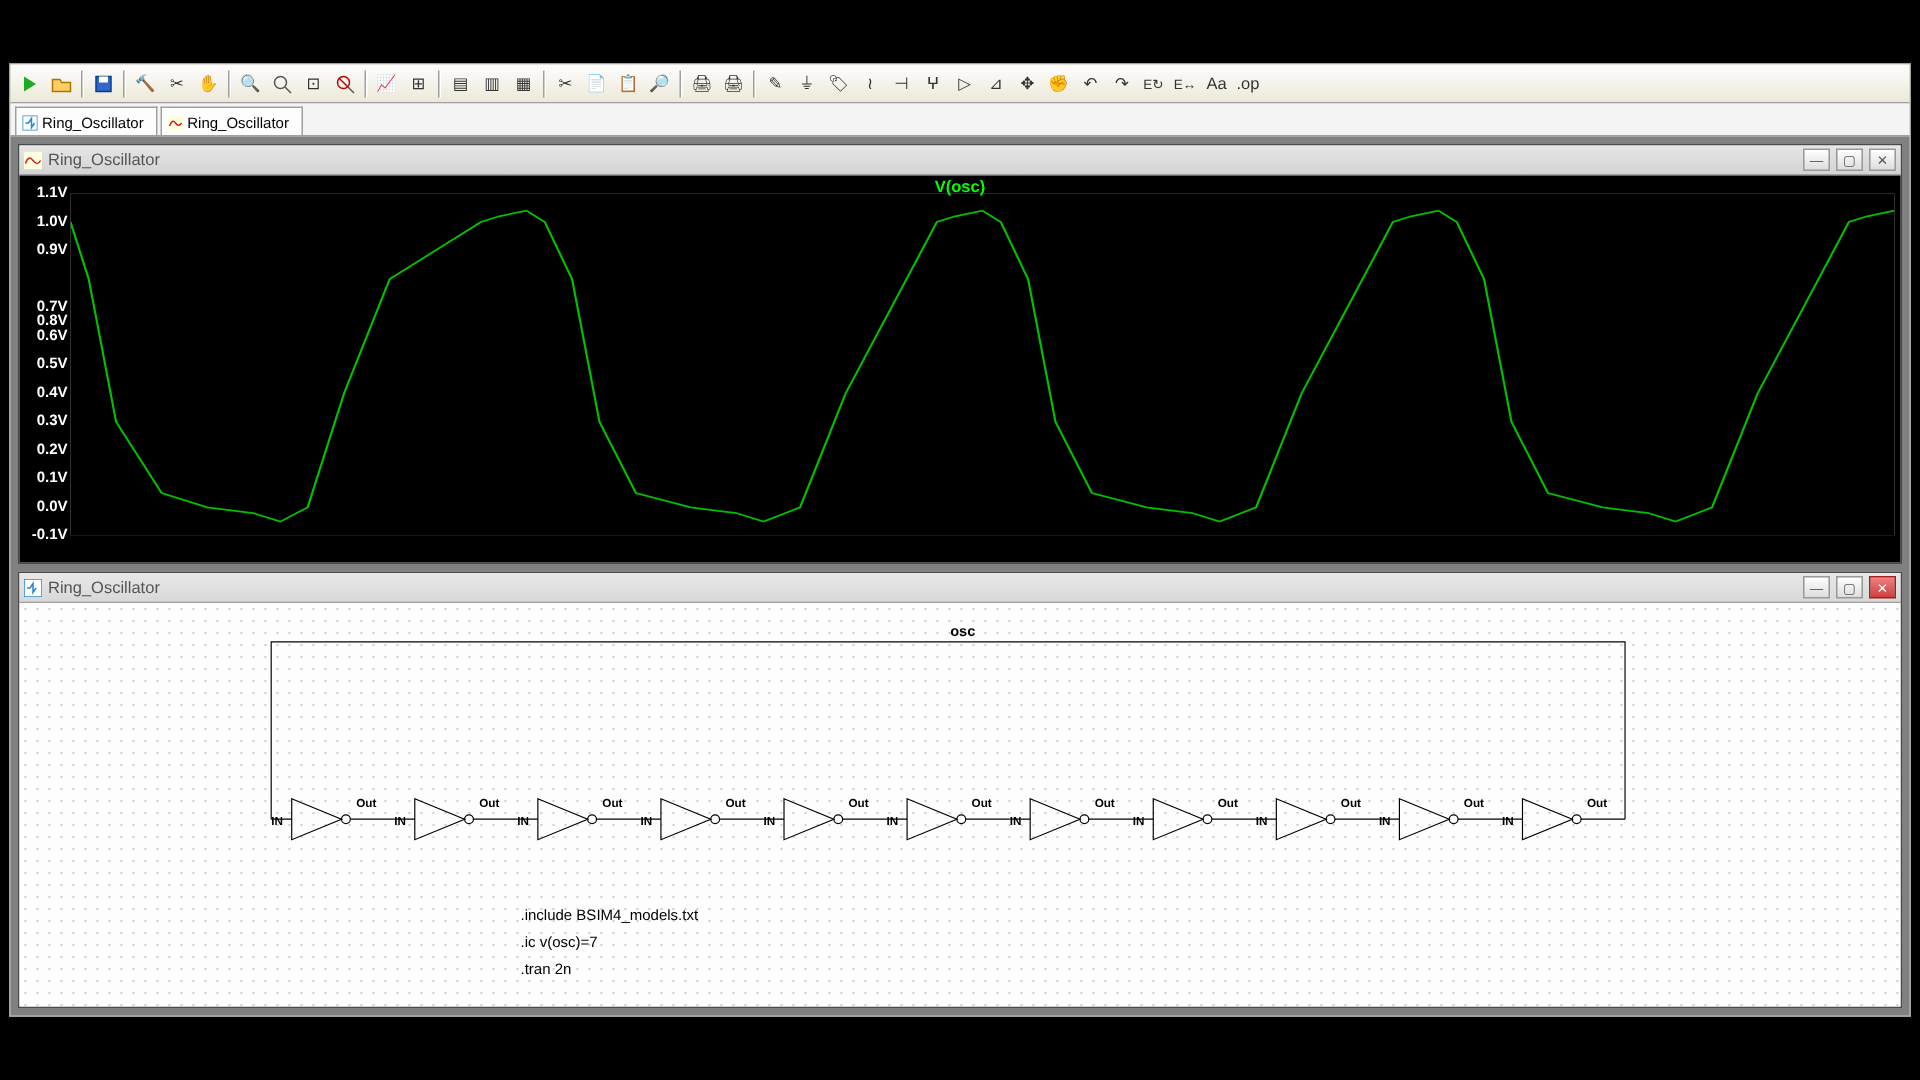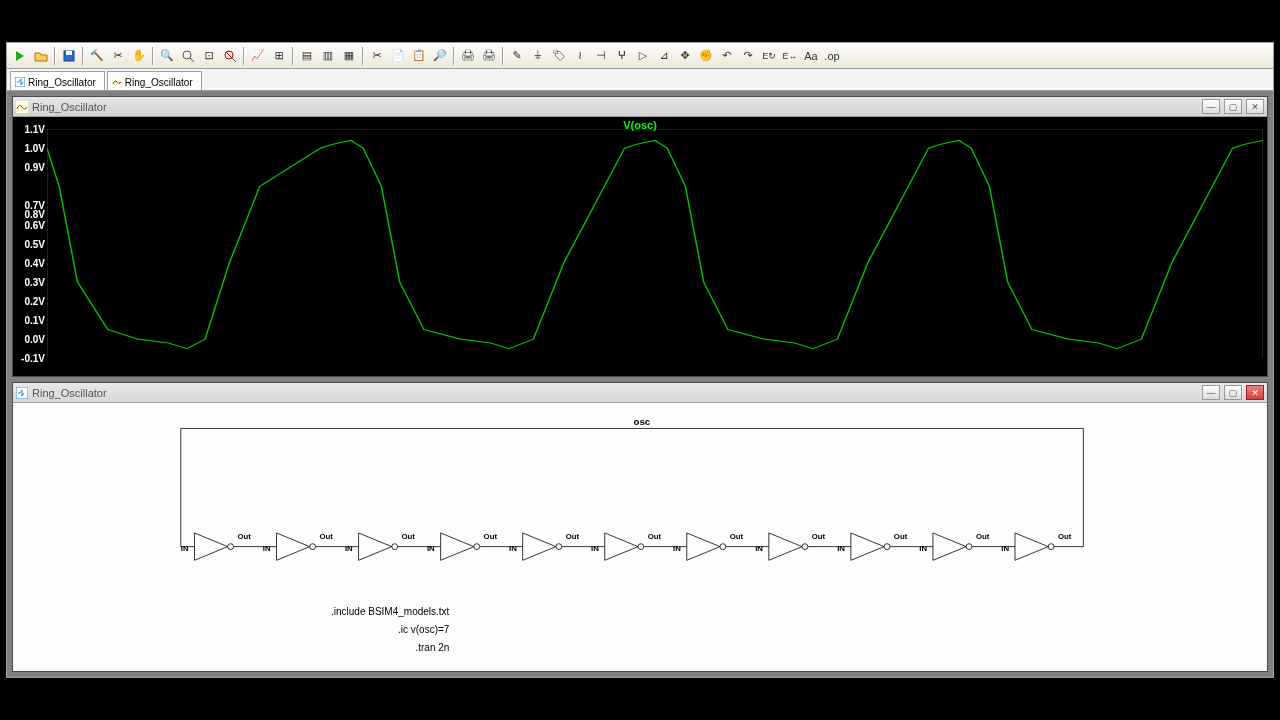--- a/index.html
+++ b/index.html
@@ -29,21 +29,21 @@
 .wave-trace-label { position: absolute; top: 2px; left: 50%; transform: translateX(-50%); color: #00ff00; font-size: 11px; font-weight: bold; text-align: center; }
 .wave-plot { position: absolute; left: 34px; right: 4px; top: 12px; bottom: 18px; }
 .wave-plot svg { width: 100%; height: 100%; }
 .y-ticks { position: absolute; left: 0; top: 12px; bottom: 18px; width: 34px; font-weight: bold; }
 .y-tick { position: absolute; right: 2px; color: #fff; font-size: 10px; transform: translateY(-50%); }
 .x-ticks { position: absolute; left: 34px; right: 4px; bottom: 0; height: 18px; }
 .x-tick { position: absolute; color: #fff; font-size: 10px; transform: translateX(-50%); top: 1px; }
 
 .schematic-body { flex: 1; background: #fdfdfd; position: relative; background-image: radial-gradient(circle,#ccc 0.5px,transparent 0.5px); background-size: 8px 8px; padding-left: 33px; }
 .schematic-body svg { width: 100%; height: 100%; }
-.sch-directives { position: absolute; left: 318px; top: 200px; font-size: 10px; color: #000; line-height: 1.8; text-align: right; }
+.sch-directives { position: absolute; left: 334px; top: 200px; font-size: 10px; color: #000; line-height: 1.8; }
 .net-label { font-size: 10px; font-weight: bold; }
 .port-label { font-size: 8px; font-weight: bold; }
 </style>
 </head>
 <body>
 
 <div class="app-container">
 
   <div class="toolbar">
     <div class="tool-btn">

